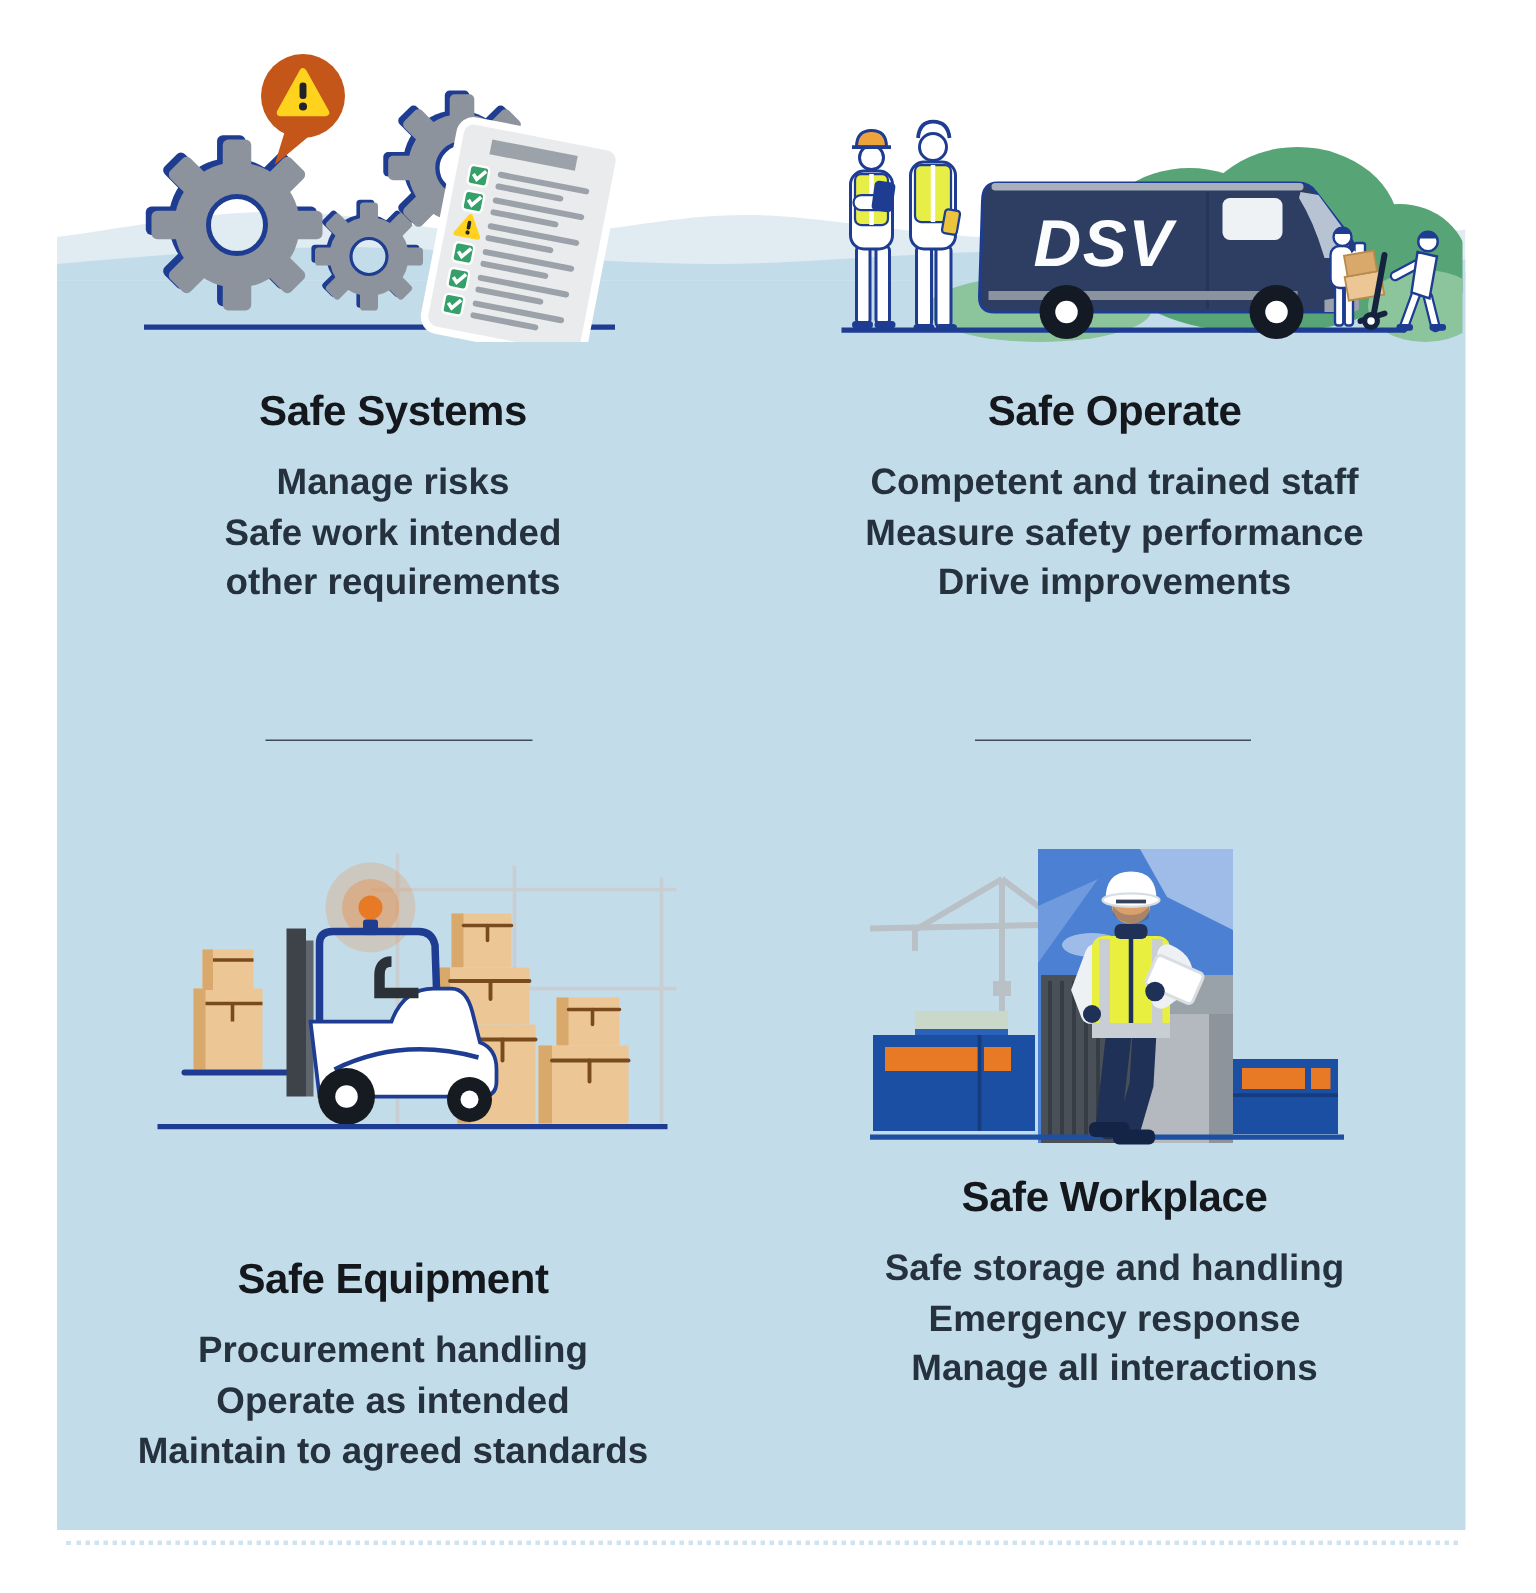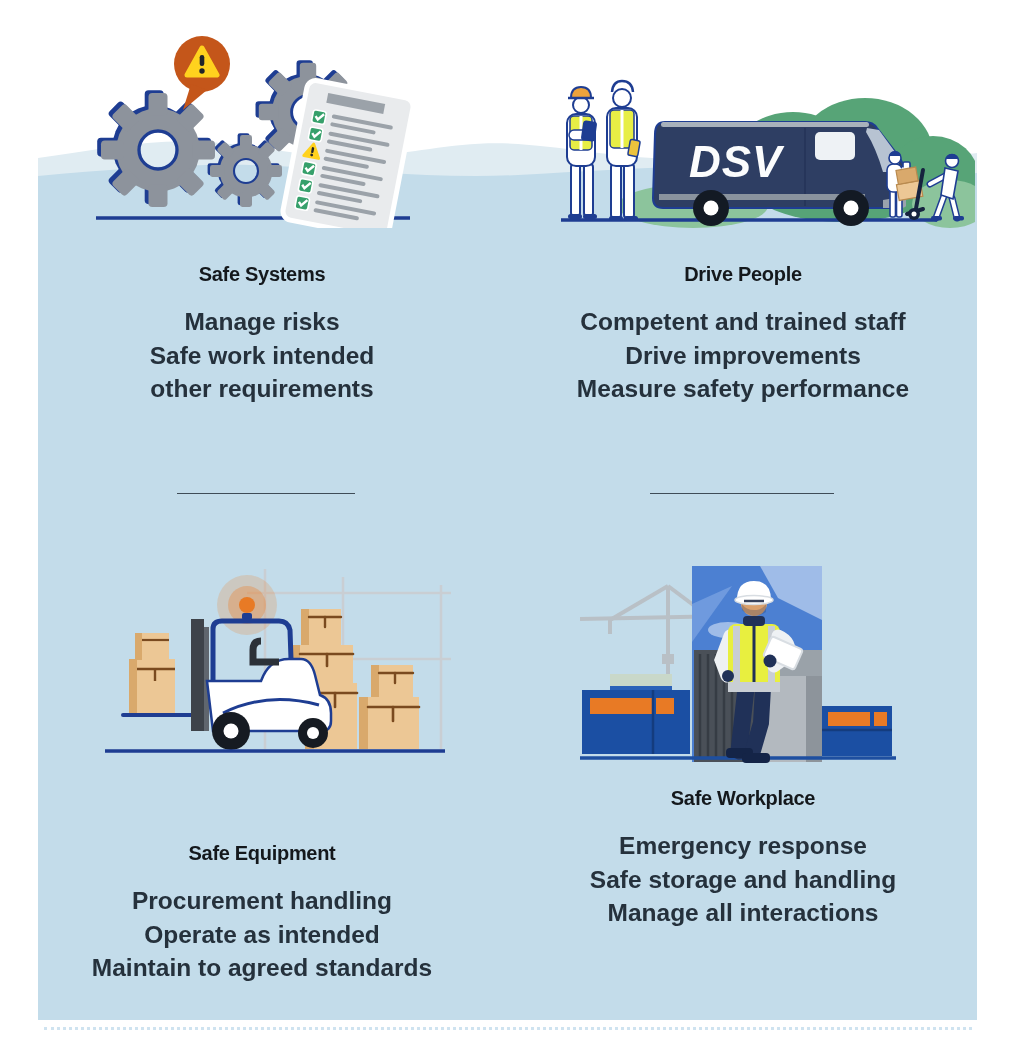--- a/index.html
+++ b/index.html
@@ -11,21 +11,21 @@
   .illo{position:absolute;}
   #illo-systems{left:88px;top:28px;width:372px;height:200px;}
   #illo-people{left:543px;top:58px;width:432px;height:170px;}
   #illo-equipment{left:95px;top:563px;width:370px;height:196px;}
   #illo-workplace{left:580px;top:558px;width:320px;height:218px;}
   .qtext{position:absolute;text-align:center;color:#25313c;}
   #t-tl{left:58px;top:256px;width:408px;}
   #t-tr{left:538px;top:256px;width:410px;}
   #t-bl{left:58px;top:835px;width:408px;}
   #t-br{left:538px;top:780px;width:410px;}
-  .qtitle{font-size:20px;font-weight:700;color:#14181c;letter-spacing:-0.3px;line-height:36px;}
+  .qtitle{font-size:28px;font-weight:700;color:#14181c;letter-spacing:-0.3px;line-height:36px;}
   .qlines{margin-top:13px;font-size:24.5px;line-height:33.5px;font-weight:bold;}
   .divider{position:absolute;top:493px;height:0;border-top:1.5px solid #3f4c57;}
   #div-left{left:177px;width:178px;}
   #div-right{left:650px;width:184px;}
 </style>
 </head>
 <body>
 
 <div class="canvas">
 
@@ -367,42 +367,42 @@
   <div class="qtext" id="t-tl">
     <div class="qtitle">Safe Systems</div>
     <div class="qlines">
       <div>Manage risks</div>
       <div>Safe work intended</div>
       <div>other requirements</div>
     </div>
   </div>
 
   <div class="qtext" id="t-tr">
-    <div class="qtitle">Drive People</div>
+    <div class="qtitle">Safe Operate</div>
     <div class="qlines">
       <div>Competent and trained staff</div>
+      <div>Measure safety performance</div>
       <div>Drive improvements</div>
-      <div>Measure safety performance</div>
     </div>
   </div>
 
   <div class="divider" id="div-left"></div>
   <div class="divider" id="div-right"></div>
 
   <div class="qtext" id="t-bl">
     <div class="qtitle">Safe Equipment</div>
     <div class="qlines">
       <div>Procurement handling</div>
       <div>Operate as intended</div>
       <div>Maintain to agreed standards</div>
     </div>
   </div>
 
   <div class="qtext" id="t-br">
     <div class="qtitle">Safe Workplace</div>
     <div class="qlines">
+      <div>Safe storage and handling</div>
       <div>Emergency response</div>
-      <div>Safe storage and handling</div>
       <div>Manage all interactions</div>
     </div>
   </div>
 
 </div>
 
 </body></html>

